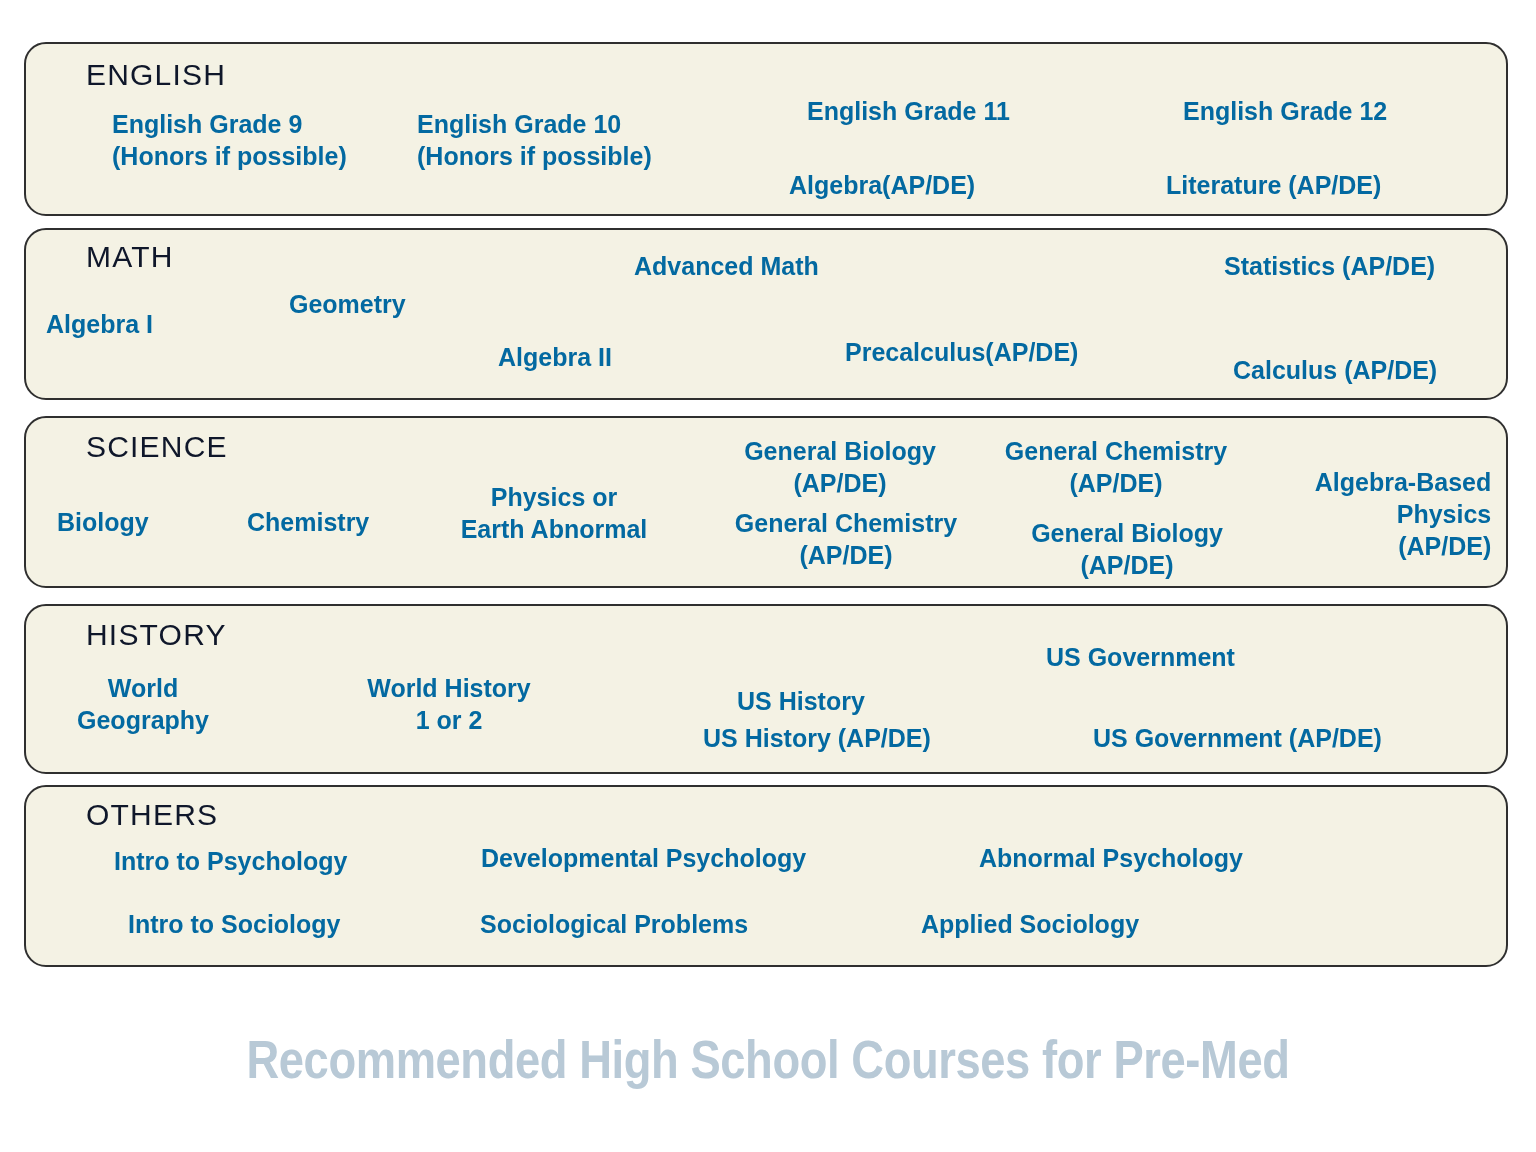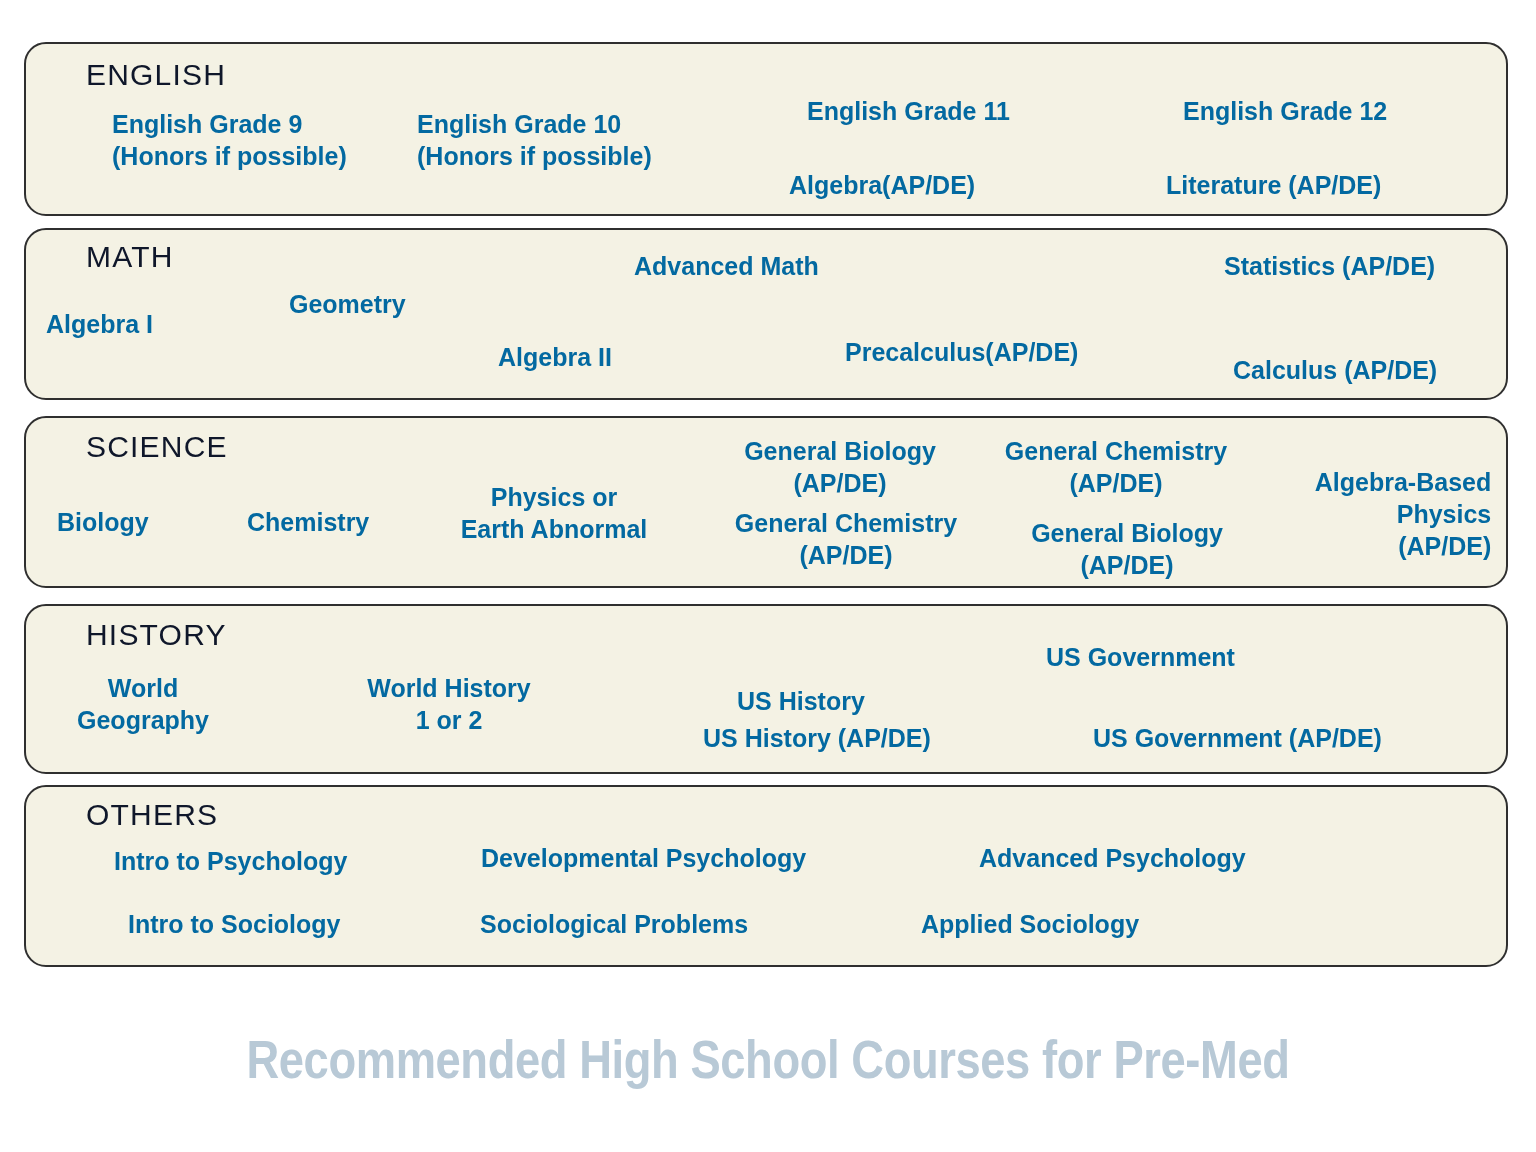--- a/index.html
+++ b/index.html
@@ -310,21 +310,21 @@
 
   <div class="node" style="left:114px;top:845px;">
     <div>Intro to Psychology</div>
   </div>
 
   <div class="node" style="left:481px;top:842px;">
     <div>Developmental Psychology</div>
   </div>
 
   <div class="node" style="left:979px;top:842px;">
-    <div>Advanced Psychology</div>
+    <div>Abnormal Psychology</div>
   </div>
 
   <div class="node" style="left:128px;top:908px;">
     <div>Intro to Sociology</div>
   </div>
 
   <div class="node" style="left:480px;top:908px;">
     <div>Sociological Problems</div>
   </div>
 

